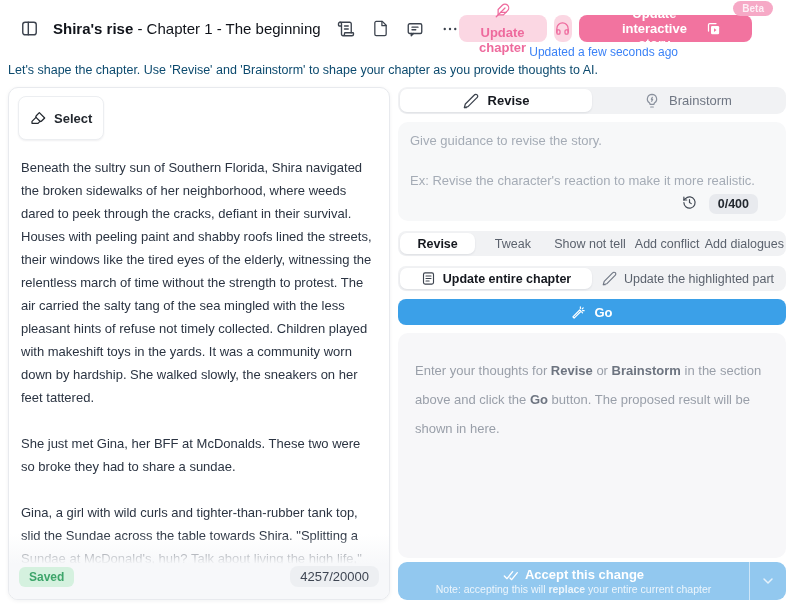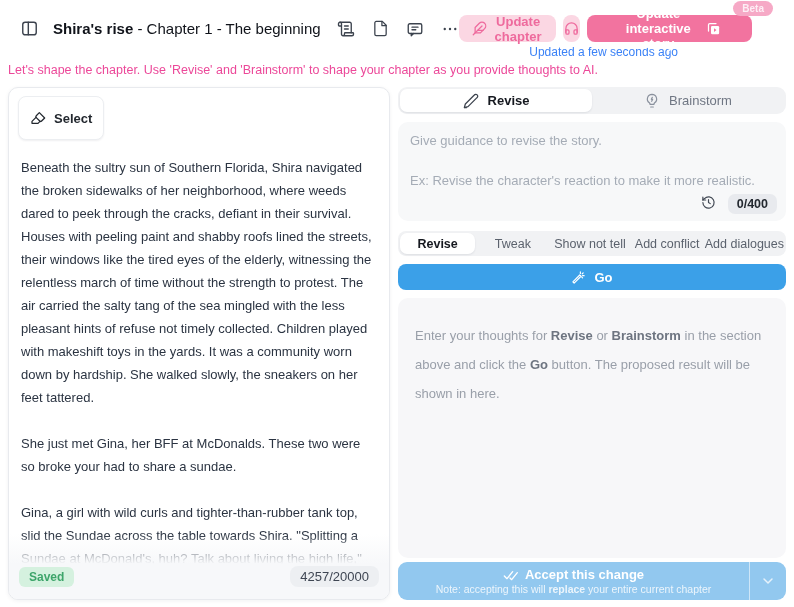--- a/index.html
+++ b/index.html
@@ -9,29 +9,29 @@
 
   
   .header { display:flex; align-items:center; padding:15px 12px 2px 20px; position:relative; }
   .book-btn { display:flex; align-items:center; color:#3c434e; }
   .title { margin-left:14px; font-size:15px; color:#10131a; white-space:nowrap; }
   .title b { font-weight:700; }
   .doc-icons { display:flex; align-items:center; gap:17px; margin-left:16px; color:#3c434e; }
   .icon-btn { background:none; border:none; cursor:pointer; color:#3c434e; display:flex; align-items:center; }
   .header-right { margin-left:auto; display:flex; align-items:center; gap:7px; padding-right:30px; }
   .btn { border:none; cursor:pointer; font-family:inherit; display:flex; align-items:center; justify-content:center; gap:7px; border-radius:8px; height:27px; font-size:13px; font-weight:700; }
-  .btn-pink-light { background:#fbd7e3; color:#ee6a9d; padding:0 13px; }
+  .btn-pink-light { background:#fbd7e3; color:#ee6a9d; padding:0 13px;flex-direction:column; }
   .btn-pink-sq { background:#fbd7e3; color:#ee6a9d; width:28px; }
   .btn-pink-solid { background:#f2739f; color:#fff; padding:0 31px; }
   .beta-badge { position:absolute; top:1px; right:21px; background:#f6a9c6; color:#fdeef5; font-size:10px; font-weight:700; padding:2px 9px; border-radius:8px; }
   .status-line { text-align:right; padding-right:116px; font-size:12px; color:#3b82f6; margin-top:1px; }
 
   
   .intro { padding:3px 10px 8px 8px; font-size:12.5px; line-height:17px; }
-  .intro-l1 { color:#ec4899; }
+  .intro-l1 { color:#0c4a6e; }
   .intro-l2 { color:#49a0e8; }
   .intro-l2 b { font-weight:700; }
 
   
   .main { display:flex; gap:8px; padding:0 8px; height:513px; }
 
   
   .editor-card { width:382px; flex:none; position:relative; background:#fff; border:1px solid #e8eaee; border-radius:10px; box-shadow:0 1px 4px rgba(25,35,50,.06); overflow:hidden; }
   .editor-toolbar { display:flex; align-items:center; padding:8px 9px 4px; }
   .tool-btn { background:#fff; border:1px solid #eceef1; box-shadow:0 1px 2px rgba(25,35,50,.07); border-radius:8px; height:44px; display:flex; align-items:center; gap:8px; padding:0 11px; font-size:13px; font-weight:700; color:#23282f; cursor:pointer; font-family:inherit; }
@@ -47,21 +47,21 @@
   .count-pill { background:#edeff2; color:#3f4653; font-size:13px; padding:3px 10px; border-radius:8px; }
 
   
   .right-panel { flex:1; display:flex; flex-direction:column; }
   .tabs { display:flex; background:#f1f2f4; border-radius:9px; padding:2px; height:27px; flex:none; }
   .tab { flex:1; display:flex; align-items:center; justify-content:center; gap:9px; font-size:13px; color:#6f7683; cursor:pointer; border-radius:7px; }
   .tab.active { background:#fff; box-shadow:0 1px 2px rgba(25,35,50,.09); font-weight:700; color:#15181f; }
   .input-card { margin-top:8px; background:#f7f8f9; border-radius:10px; height:99px; padding:9px 12px; position:relative; flex:none; }
   .input-card textarea { width:100%; height:62px; background:transparent; border:none; outline:none; resize:none; font:13px/20px "Liberation Sans",sans-serif; color:#374151; }
   .input-card textarea::placeholder { color:#a5acb6; }
-  .input-bottom { position:absolute; right:9px; bottom:7px; display:flex; align-items:center; gap:12px; color:#434a55; }
+  .input-bottom { position:absolute; right:28px; bottom:7px; display:flex; align-items:center; gap:12px; color:#434a55; }
   .limit-pill { background:#e8eaee; border-radius:7px; padding:3px 9px; font-size:12.5px; font-weight:700; color:#23282f; }
   .segs { display:flex; background:#f1f2f4; border-radius:8px; padding:2px; margin-top:10px; height:25px; flex:none; }
   .seg { flex:1; display:flex; align-items:center; justify-content:center; gap:7px; font-size:12.5px; color:#5b626d; cursor:pointer; border-radius:7px; white-space:nowrap; }
   .seg.active { background:#fff; box-shadow:0 1px 2px rgba(25,35,50,.09); font-weight:700; color:#15181f; }
   .seg.wide { flex:1.05; }
   .go-btn { margin-top:8px; height:26px; flex:none; background:#3ba0e8; border:none; border-radius:8px; color:#fff; font-size:13px; font-weight:700; display:flex; align-items:center; justify-content:center; gap:8px; cursor:pointer; font-family:inherit; }
   .result-card { margin-top:8px; flex:1; background:#f7f7f9; border-radius:10px; padding:23px 17px; font-size:13px; line-height:29px; color:#999fa9; }
   .result-card b { color:#6d7480; font-weight:700; }
   .accept-row { margin-top:4px; display:flex; height:38px; flex:none; border-radius:9px; overflow:hidden; }
   .accept-main { flex:1; background:#92c8ef; border:none; color:#fff; display:flex; flex-direction:column; align-items:center; justify-content:center; cursor:pointer; font-family:inherit; gap:1px; }
@@ -158,21 +158,21 @@
               <path d="m9 11-6 6v3h9l3-3"></path>
               <path d="m22 12-4.6 4.6a2 2 0 0 1-2.8 0l-5.2-5.2a2 2 0 0 1 0-2.8L14 4z"></path>
             </svg>
           <span>Select</span>
         </button>
         <span class="toolbar-spacer"></span>
       </div>
 
       <div class="editor-text">
         <p>Beneath the sultry sun of Southern Florida, Shira navigated the broken sidewalks of her neighborhood, where weeds dared to peek through the cracks, defiant in their survival. Houses with peeling paint and shabby roofs lined the streets, their windows like the tired eyes of the elderly, witnessing the relentless march of time without the strength to protest. The air carried the salty tang of the sea mingled with the less pleasant hints of refuse not timely collected. Children played with makeshift toys in the yards. It was a community worn down by hardship. She walked slowly, the sneakers on her feet tattered.</p>
-        <p>She just met Gina, her BFF at McDonalds. These two were so broke your had to share a sundae.</p>
+        <p>She just met Gina, her BFF at McDonalds. These two were so broke they had to share a sundae.</p>
         <p>Gina, a girl with wild curls and tighter-than-rubber tank top, slid the Sundae across the table towards Shira. "Splitting a Sundae at McDonald's, huh? Talk about living the high life," she joked.</p>
 
       </div>
 
       <div class="editor-footer">
         <div class="editor-fade"></div>
         <div class="footer-bar">
           <span class="saved-badge">Saved</span>
           <span class="count-pill">4257/20000</span>
         </div>
@@ -216,20 +216,38 @@
       </div>
 
       <div class="segs">
         <div class="seg active">Revise</div>
         <div class="seg">Tweak</div>
         <div class="seg wide">Show not tell</div>
         <div class="seg">Add conflict</div>
         <div class="seg wide">Add dialogues</div>
       </div>
 
+      <div class="segs">
+        <div class="seg active">
+          <svg width="15" height="15" viewBox="0 0 24 24" fill="none" stroke="#3c434e" stroke-width="1.8" stroke-linecap="round" stroke-linejoin="round">
+              <rect x="4" y="3" width="16" height="18" rx="2.5"></rect>
+              <path d="M8 8h8"></path>
+              <path d="M8 12h8"></path>
+              <path d="M8 16h5"></path>
+            </svg>
+          <span>Update entire chapter</span>
+        </div>
+        <div class="seg">
+          <svg width="15" height="15" viewBox="0 0 24 24" fill="none" stroke="#6f7683" stroke-width="1.8" stroke-linecap="round" stroke-linejoin="round">
+              <path d="M17 3a2.85 2.85 0 1 1 4 4L7.5 20.5 2 22l1.5-5.5Z"></path>
+              <path d="M3 22h4" stroke-dasharray="2 2"></path>
+            </svg>
+          <span>Update the highlighted part</span>
+        </div>
+      </div>
 
       <button class="go-btn">
         <svg width="15" height="15" viewBox="0 0 24 24" fill="none" stroke="currentColor" stroke-width="1.9" stroke-linecap="round" stroke-linejoin="round">
             <path d="M14 8 3 19l2 2L16 10z"></path>
             <path d="M15 3v2.5"></path>
             <path d="M19.5 4.5 18 6"></path>
             <path d="M21 9h-2.5"></path>
             <path d="M18.5 12.5 17 11"></path>
           </svg>
         <span>Go</span>

